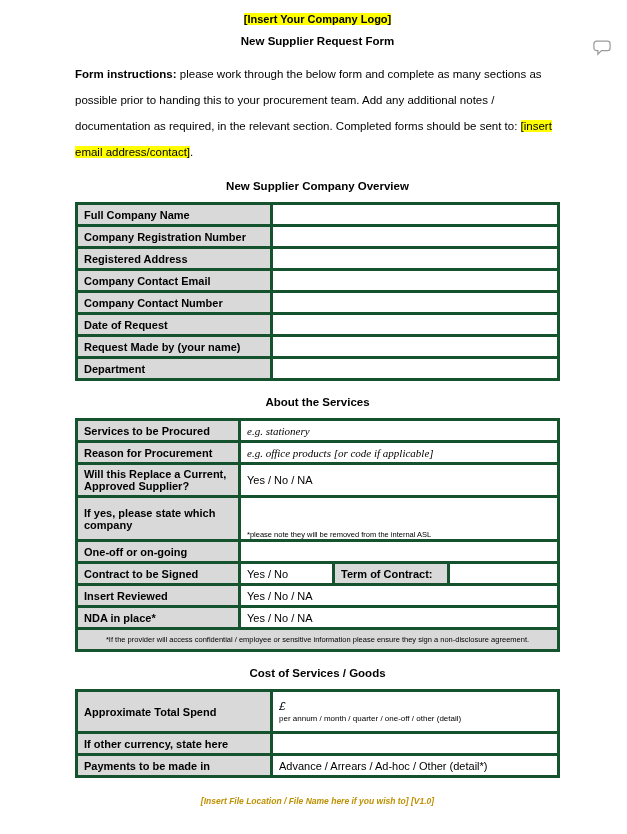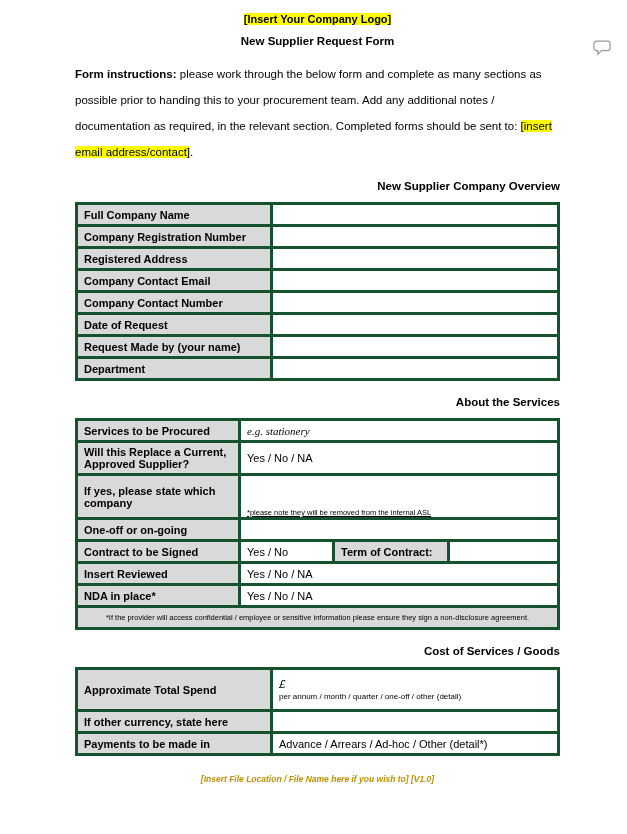--- a/index.html
+++ b/index.html
@@ -11,31 +11,31 @@
   .page { position: relative; width: 627px; height: 834px; overflow: hidden; background: #fff; }
   .content { padding: 13px 67px 0 75px; }
 
   .logo-line { text-align: center; font-weight: bold; font-size: 11px; margin-bottom: 10px; }
   .hl { background: var(--highlight, #ffff00); }
   .doc-title { text-align: center; font-weight: bold; font-size: 11.5px; margin-bottom: 14px; }
 
   .instructions { font-size: 11.5px; line-height: 26px; margin-bottom: 6px; }
   .instructions .bold { font-weight: bold; }
 
-  .section-heading { text-align: right; font-weight: bold; font-size: 11.5px; margin: 15px 0 10px; }
+  .section-heading { text-align: center; font-weight: bold; font-size: 11.5px; margin: 15px 0 10px; }
 
   table.tbl { border-collapse: collapse; width: 100%; table-layout: fixed; }
   .tbl td {
     border: 3px solid #14532d; padding: 3px 6px; font-size: 11px;
     vertical-align: middle; height: 22px; overflow: hidden; word-wrap: break-word;
   }
   .tbl td.lbl { background: var(--label-bg, #d9d9d9); font-weight: bold; }
   .tbl td.val { background: #fff; }
   .val.italic { font-style: italic; font-family: Liberation Serif, serif; }
-  .val.small-note { font-size: 7.5px; vertical-align: bottom; padding-bottom: 0; text-decoration: underline; }
+  .val.small-note { font-size: 7.5px; vertical-align: bottom; padding-bottom: 0; }
   tr.h44 td { height: 44px; }
   tr.h42 td { height: 42px; }
   td.footnote { background: var(--label-bg, #d9d9d9); font-size: 7.5px; text-align: center; padding: 2px 4px; height: 22px; }
 
   .currency { font-style: italic; font-size: 11.5px; line-height: 13px; }
   .spend-detail { font-size: 8px; line-height: 11px; }
 
   .doc-footer {
     text-align: center; font-size: 8.5px; font-weight: bold; font-style: italic;
     color: var(--footer-text, #bf9000); margin-top: 18px;
@@ -117,20 +117,24 @@
           <col style="width:94px">
           <col style="width:115px">
           <col>
         </colgroup>
       <tbody>
         <tr>
           <td class="lbl">Services to be Procured</td>
           <td class="val italic" colspan="3">e.g. stationery</td>
         </tr>
         <tr>
+          <td class="lbl">Reason for Procurement</td>
+          <td class="val italic" colspan="3">e.g. office products [or code if applicable]</td>
+        </tr>
+        <tr>
           <td class="lbl">Will this Replace a Current, Approved Supplier?</td>
           <td class="val" colspan="3">Yes / No / NA</td>
         </tr>
         <tr class="h44">
           <td class="lbl">If yes, please state which company</td>
           <td class="val small-note" colspan="3">*please note they will be removed from the internal ASL</td>
         </tr>
         <tr>
           <td class="lbl">One-off or on-going</td>
           <td class="val" colspan="3"></td>

